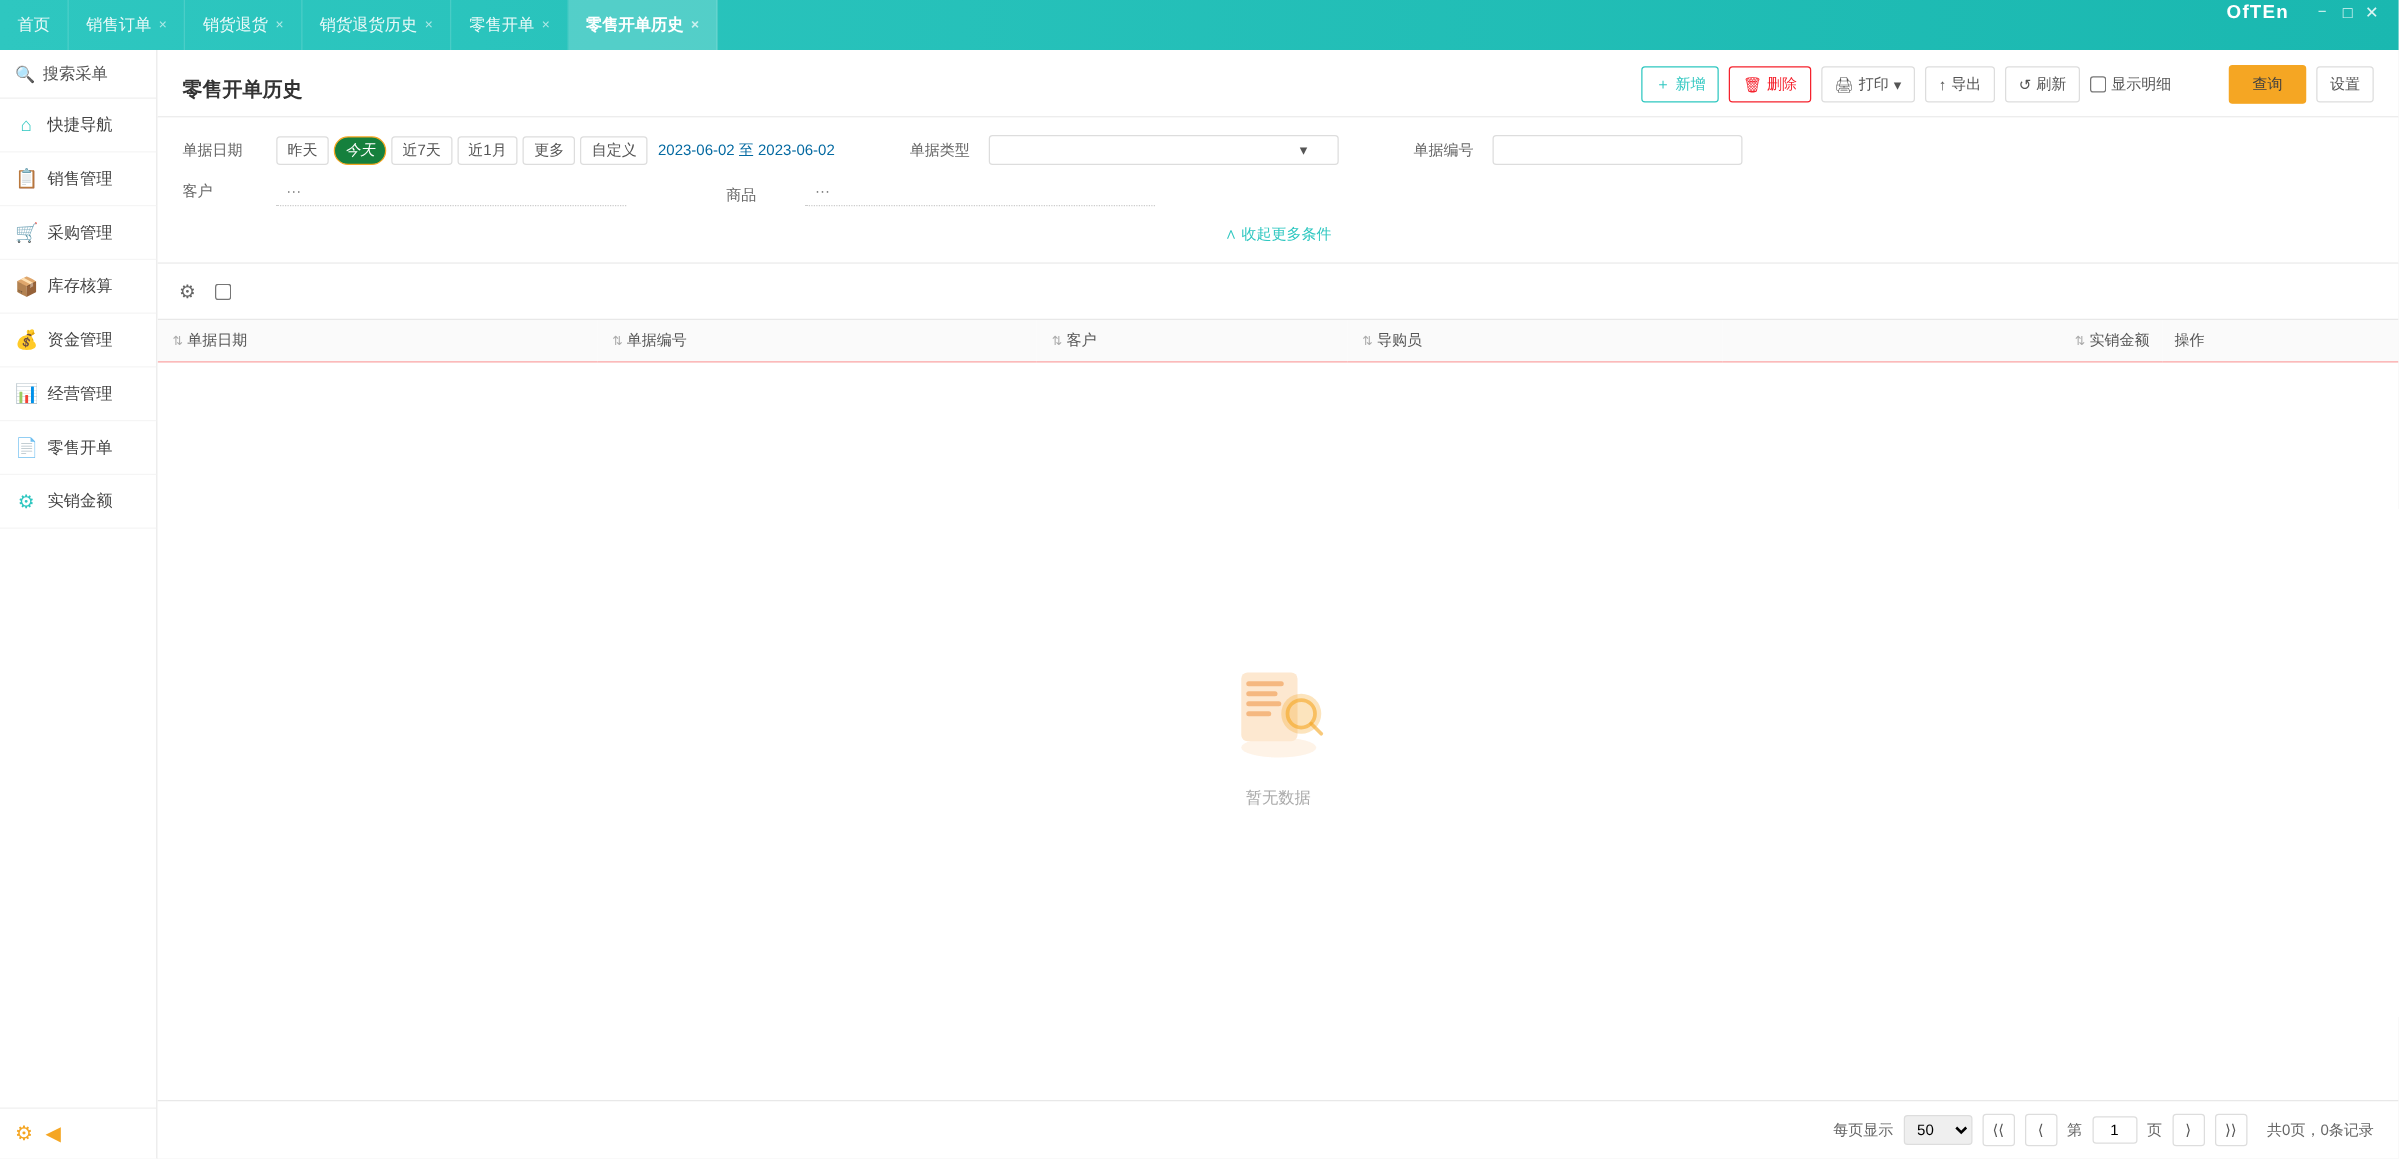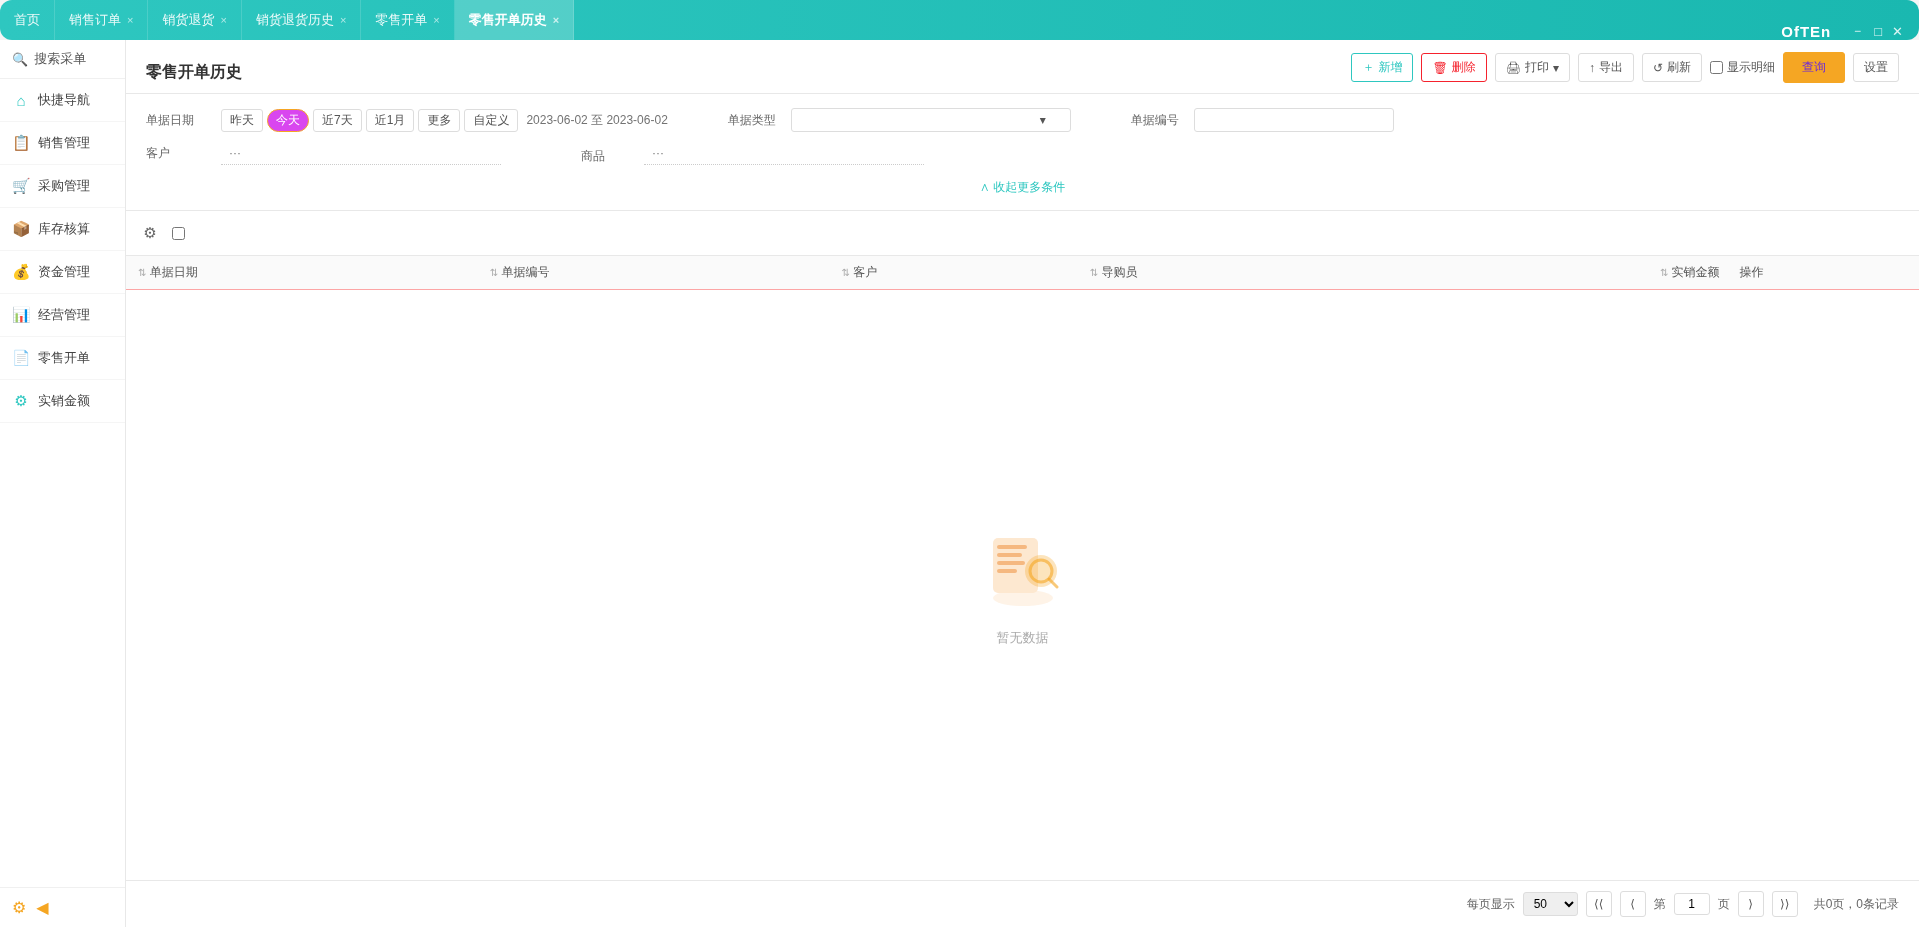--- a/index.html
+++ b/index.html
@@ -3,24 +3,23 @@
   <meta charset="utf-8">
   <style>
     * { box-sizing: border-box; margin: 0; padding: 0; }
     body { font-family: 'Microsoft YaHei', Arial, sans-serif; font-size: 13px; background: #f5f5f5; color: #333; height: 927px; overflow: hidden; display: flex; flex-direction: column; }
 
     
     .top-nav {
       background: linear-gradient(90deg, #2ec7c0, #1ab8b0);
       height: 40px;
       display: flex;
-      align-items: flex-end;
+      align-items: flex-start;
       padding: 0 0 0 0;
       flex-shrink: 0;
-      border-radius: 12px;
     }
     .top-nav-tabs {
       display: flex;
       align-items: stretch;
       height: 100%;
       flex: 1;
     }
     .top-nav-tab {
       display: flex;
       align-items: center;
@@ -184,28 +183,29 @@
     .date-btn {
       padding: 2px 8px;
       border: 1px solid #ddd;
       border-radius: 3px;
       font-size: 12px;
       cursor: pointer;
       background: #fff;
       color: #555;
     }
     .date-btn.active {
-      background: #d946ef;
+      background: #15803d;
       border-color: #f5a623;
       color: #fff;
       border-radius: 50px;
+      font-style: italic;
     }
     .date-range-text {
       font-size: 12px;
-      color: #737373;
+      color: #0369a1;
       margin-left: 4px;
     }
     .filter-select {
       border: 1px solid #ddd;
       border-radius: 3px;
       padding: 4px 24px 4px 8px;
       font-size: 12px;
       color: #555;
       background: #fff;
       min-width: 200px;
@@ -456,21 +456,21 @@
           <span>导出</span>
         </button>
         <button class="toolbar-btn">
           <span>↺</span>
           <span>刷新</span>
         </button>
         <label class="display-detail-cb">
           <input type="checkbox" style="">
           <span>显示明细</span>
         </label>
-        <button class="toolbar-btn primary" style="background:#f5a623;border-color:#f5a623;color:#6d28d9;padding:6px 18px;">
+        <button class="toolbar-btn primary" style="background:#f5a623;border-color:#f5a623;color:#404040;padding:6px 18px;margin-left:38px;">
           <span>查询</span>
         </button>
         <button class="toolbar-btn">
           <span>设置</span>
         </button>
       </div>
     </div>
 
     <div class="filter-area">
       <div class="filter-row">

